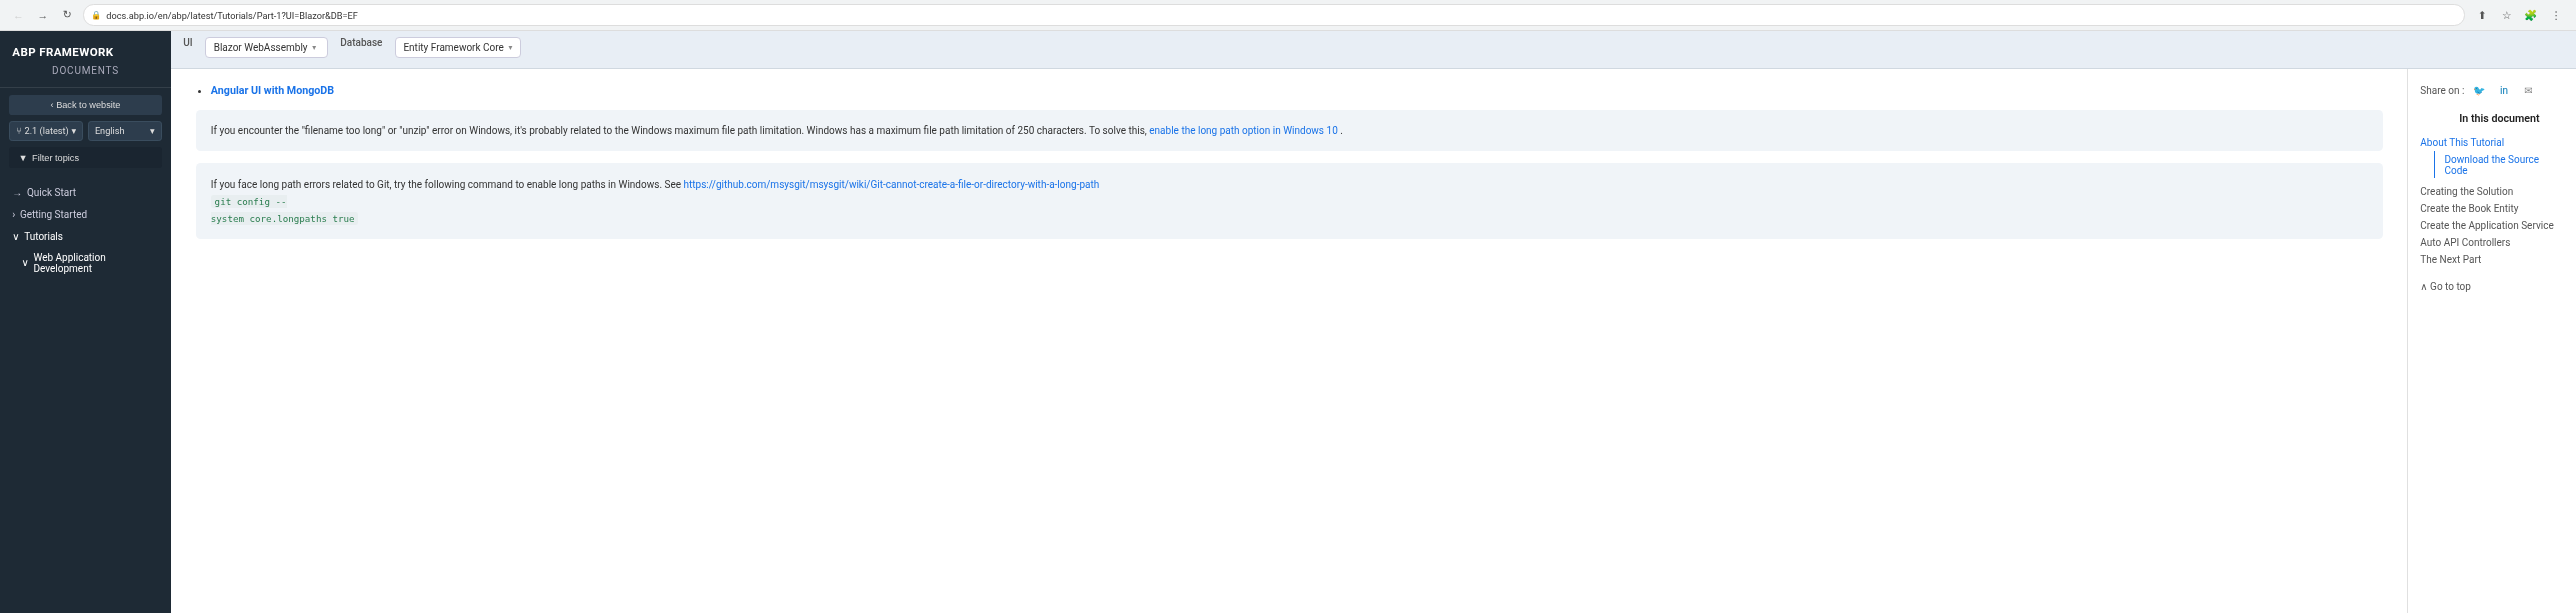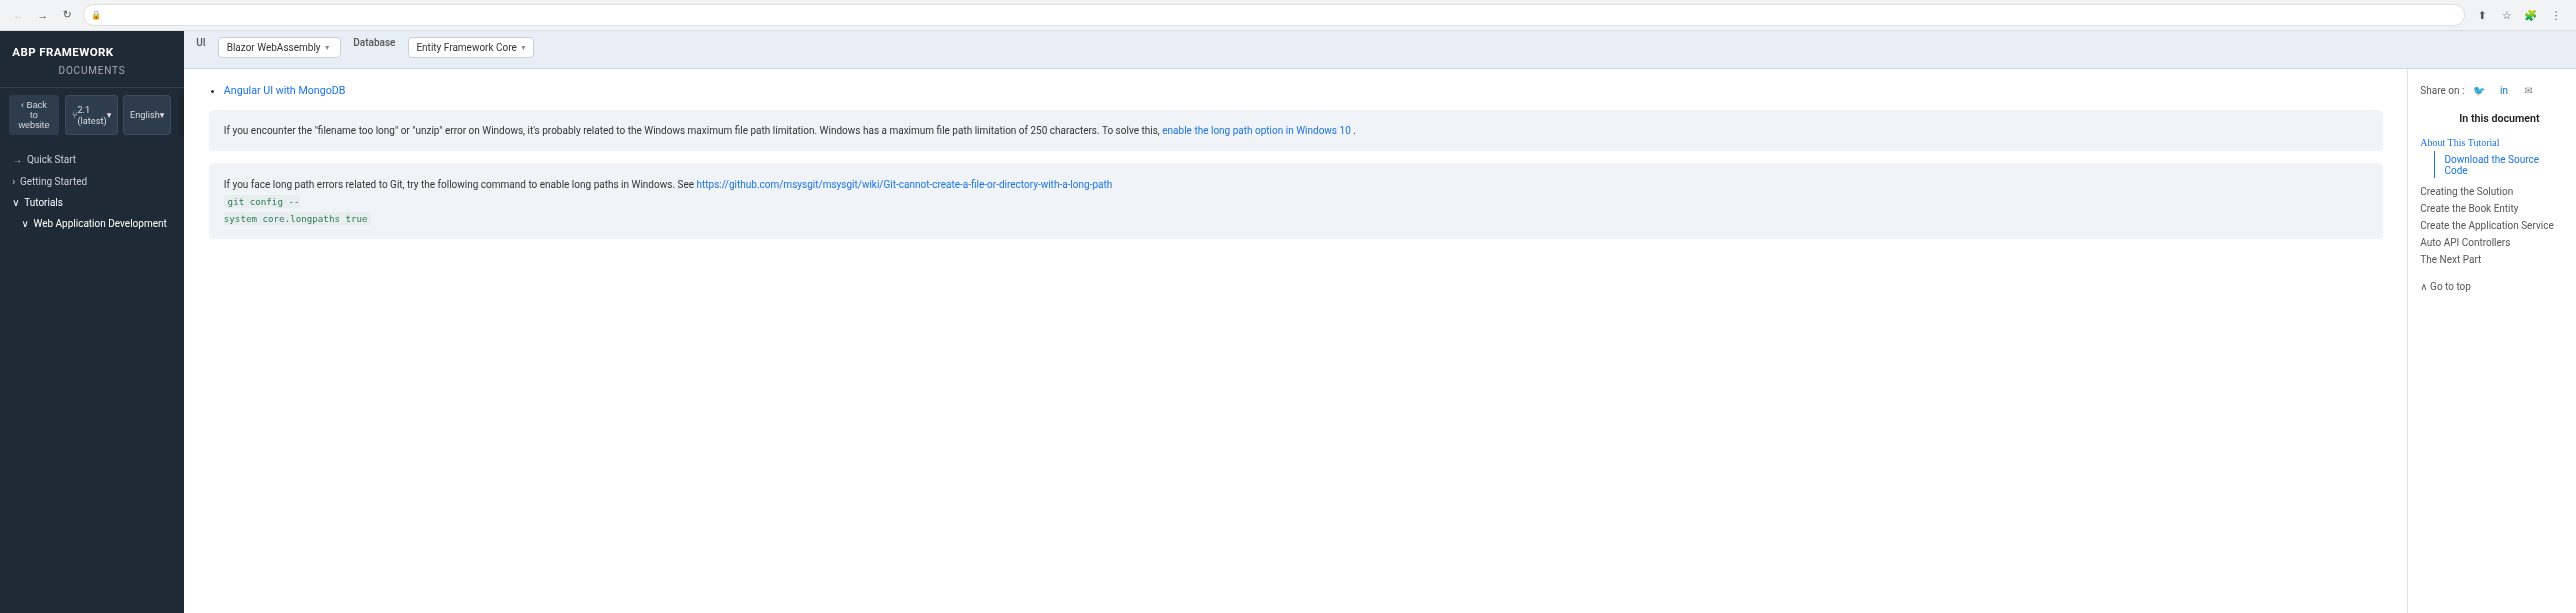--- a/index.html
+++ b/index.html
@@ -66,21 +66,21 @@
 
     
     .app-layout {
       display: flex;
       flex: 1;
       overflow: hidden;
     }
 
     
     .sidebar {
-      width: 184px;
+      width: 171px;
       background: #1e2a35;
       color: #fff;
       display: flex;
       flex-direction: column;
       overflow-y: auto;
       flex-shrink: 0;
     }
     .sidebar-logo {
       padding: 14px 12.3px 10.7px;
       border-bottom: 0.8px solid rgba(255,255,255,0.1);
@@ -94,21 +94,21 @@
     .sidebar-logo-sub {
       font-size: 10px;
       color: #aab;
       letter-spacing: 0.8px;
       margin-top: 6px;
       text-align: center;
     }
     .sidebar-controls {
       padding: 7.7px 9.2px;
       display: flex;
-      flex-direction: row;
+      flex-direction: column;
       gap: 6.1px;
     }
     .back-btn {
       background: #2d3d4d;
       border: none;
       color: #ddd;
       padding: 4.6px 9.2px;
       border-radius: 3.1px;
       cursor: pointer;
       font-size: 9.2px;
@@ -212,20 +212,21 @@
     }
     .link-item {
       color: #1a73e8;
       text-decoration: none;
     }
     .bullet-list {
       margin: 0 0 12.3px 15.3px;
     }
     .bullet-list li {
       margin-bottom: 3px;
+      font-weight: bold;
     }
     .info-box {
       background: #f0f4f8;
       border-radius: 4.6px;
       padding: 12.3px 15.3px;
       margin-bottom: 12.3px;
       font-size: 10px;
       line-height: 1.7;
       color: #333;
     }
@@ -270,21 +271,21 @@
       color: #222;
       margin-bottom: 9.2px;
       margin-left: 39px;
     }
     .toc-item {
       padding: 3.1px 0;
       font-size: 10px;
       color: #555;
       cursor: pointer;
     }
-    .toc-item.active { color: #1a73e8; font-family: Liberation Serif, serif; }
+    .toc-item.active { color: #1a73e8; }
     .toc-sub-item {
       padding: 2.3px 0 2.3px 9.2px;
       font-size: 10px;
       color: #1a73e8;
       cursor: pointer;
       border-left: 1.5px solid #1a73e8;
       margin-left: 14px;
       margin-bottom: 4.6px;
     }
     .goto-top {
@@ -296,20 +297,21 @@
   </style>
 </head>
 <body>
 
 <div class="browser-chrome">
   <button class="browser-nav-btn disabled">←</button>
   <button class="browser-nav-btn">→</button>
   <button class="browser-nav-btn">↻</button>
   <div class="address-bar">
     <span class="lock-icon">🔒</span>
+    <span class="address-text">docs.abp.io/en/abp/latest/Tutorials/Part-1?UI=Blazor&amp;DB=EF</span>
   </div>
   <div class="browser-actions">
     <button class="browser-action-btn">⬆</button>
     <button class="browser-action-btn">☆</button>
     <button class="browser-action-btn">🧩</button>
     <button class="browser-action-btn">⋮</button>
   </div>
 </div>
 
 <div class="app-layout">

